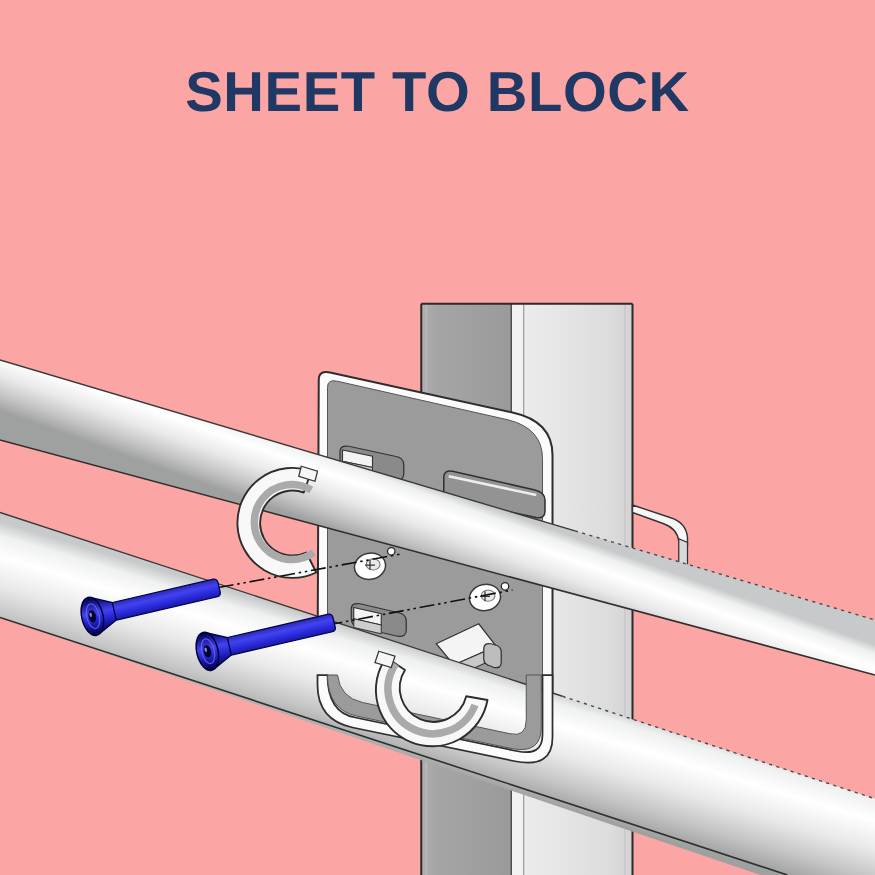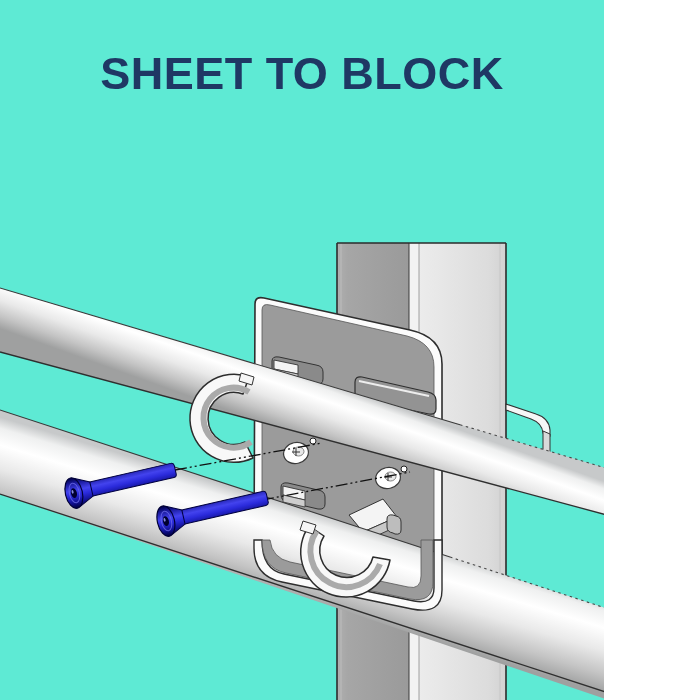--- a/index.html
+++ b/index.html
@@ -1,17 +1,17 @@
 <!DOCTYPE html>
 <html><head>
 <meta charset="utf-8">
 <style>
   html,body{margin:0;padding:0;background:#ffffff;}
   .canvas{
-    position:relative;width:604px;height:700px;background:#5eead4;overflow:hidden;
+    position:relative;width:700px;height:700px;background:#fca5a5;overflow:hidden;
     font-family:"Liberation Sans", sans-serif;
   }
   .title{
     position:absolute;top:48px;left:0;width:100%;
     text-align:center;font-weight:bold;font-size:45px;letter-spacing:0.5px;
     color:#1f3864;
   }
   svg{position:absolute;left:0;top:0;}
 </style>
 </head>

